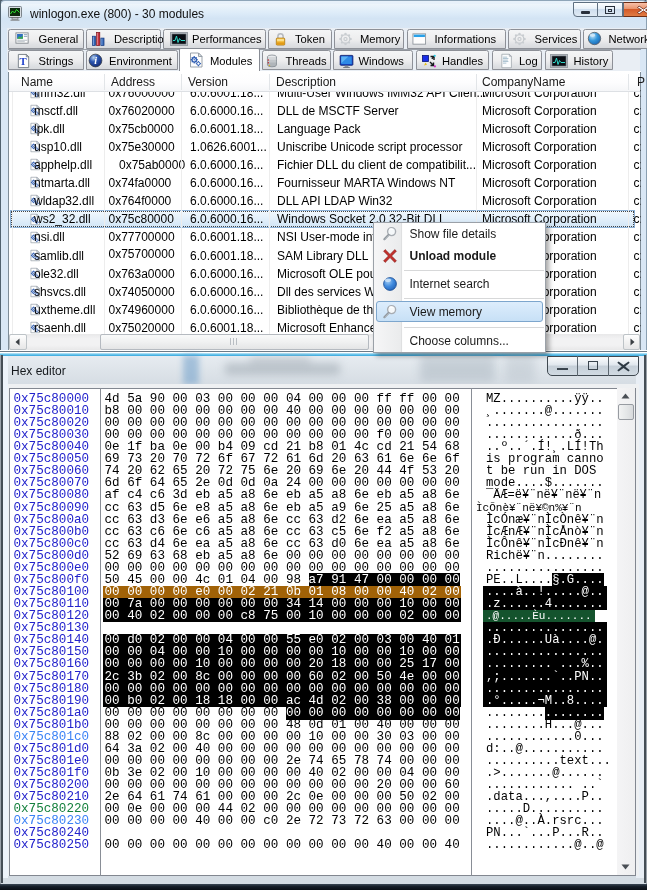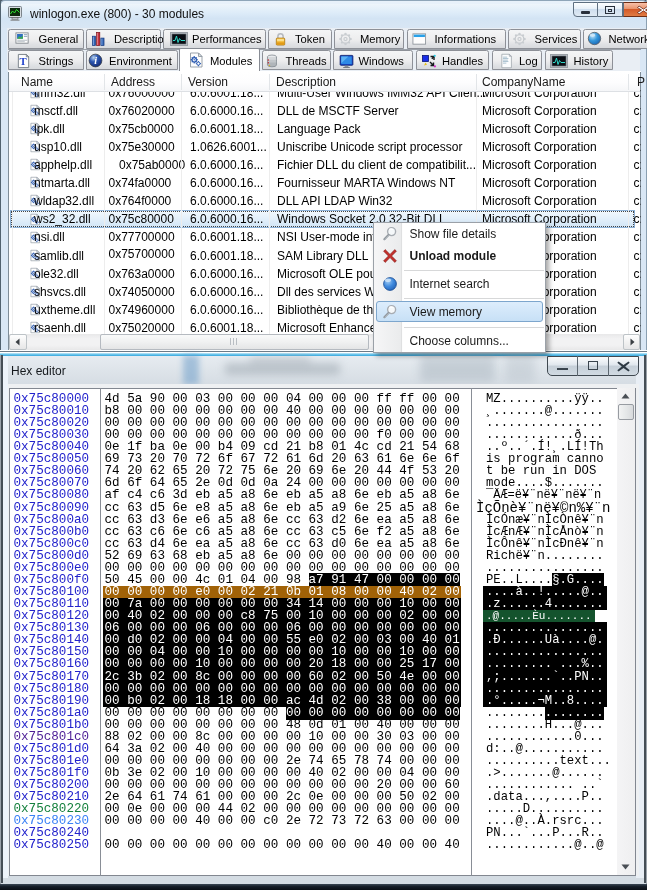--- a/index.html
+++ b/index.html
@@ -792,21 +792,21 @@
       <div class="abs mono" style="left:104.5px;top:112.82px;line-height:12.07px">74 20 62 65 20 72 75 6e 20 69 6e 20 44 4f 53 20</div>
       <div class="abs mono" style="left:486px;top:112.82px;line-height:12.07px;font-size:12.25px">t be run in DOS </div>
       <div class="abs mono" style="left:13.5px;top:124.89px;line-height:12.07px;color:#2222cc">0x75c80070</div>
       <div class="abs mono" style="left:104.5px;top:124.89px;line-height:12.07px">6d 6f 64 65 2e 0d 0d 0a 24 00 00 00 00 00 00 00</div>
       <div class="abs mono" style="left:486px;top:124.89px;line-height:12.07px;font-size:12.25px">mode....$.......</div>
       <div class="abs mono" style="left:13.5px;top:136.96px;line-height:12.07px;color:#2222cc">0x75c80080</div>
       <div class="abs mono" style="left:104.5px;top:136.96px;line-height:12.07px">af c4 c6 3d eb a5 a8 6e eb a5 a8 6e eb a5 a8 6e</div>
       <div class="abs mono" style="left:486px;top:136.96px;line-height:12.07px;font-size:12px">¯ÄÆ=ë¥¨në¥¨në¥¨n</div>
       <div class="abs mono" style="left:13.5px;top:149.03px;line-height:12.07px;color:#2222cc">0x75c80090</div>
       <div class="abs mono" style="left:104.5px;top:149.03px;line-height:12.07px">cc 63 d5 6e e8 a5 a8 6e eb a5 a9 6e 25 a5 a8 6e</div>
-      <div class="abs mono" style="left:476px;top:149.03px;line-height:12.07px;font-size:14px">ÌcÕnè¥¨në¥©n%¥¨n</div>
+      <div class="abs mono" style="left:476px;top:149.03px;line-height:12.07px;font-size:11px">ÌcÕnè¥¨në¥©n%¥¨n</div>
       <div class="abs mono" style="left:13.5px;top:161.10px;line-height:12.07px;color:#2222cc">0x75c800a0</div>
       <div class="abs mono" style="left:104.5px;top:161.10px;line-height:12.07px">cc 63 d3 6e e6 a5 a8 6e cc 63 d2 6e ea a5 a8 6e</div>
       <div class="abs mono" style="left:486px;top:161.10px;line-height:12.07px;font-size:12.25px">ÌcÓnæ¥¨nÌcÒnê¥¨n</div>
       <div class="abs mono" style="left:13.5px;top:173.17px;line-height:12.07px;color:#2222cc">0x75c800b0</div>
       <div class="abs mono" style="left:104.5px;top:173.17px;line-height:12.07px">cc 63 c6 6e c6 a5 a8 6e cc 63 c5 6e f2 a5 a8 6e</div>
       <div class="abs mono" style="left:486px;top:173.17px;line-height:12.07px;font-size:12.25px">ÌcÆnÆ¥¨nÌcÅnò¥¨n</div>
       <div class="abs mono" style="left:13.5px;top:185.24px;line-height:12.07px;color:#2222cc">0x75c800c0</div>
       <div class="abs mono" style="left:104.5px;top:185.24px;line-height:12.07px">cc 63 d4 6e ea a5 a8 6e cc 63 d0 6e ea a5 a8 6e</div>
       <div class="abs mono" style="left:486px;top:185.24px;line-height:12.07px;font-size:12.25px">ÌcÔnê¥¨nÌcÐnê¥¨n</div>
       <div class="abs mono" style="left:13.5px;top:197.31px;line-height:12.07px;color:#2222cc">0x75c800d0</div>
@@ -821,21 +821,20 @@
       <div class="abs mono" style="left:13.5px;top:233.52px;line-height:12.07px;color:#2222cc">0x75c80100</div>
       <div class="abs mono" style="left:104.5px;top:233.52px;line-height:12.07px;background:#a16207;color:#fff;padding:0 1.5px;margin-left:-1.5px">00 00 00 00 e0 00 02 21 0b 01 08 00 00 40 02 00</div>
       <div class="abs mono" style="left:486px;top:233.52px;line-height:12.07px;font-size:12.25px;background:#000;color:#fff;padding:0 3px;margin-left:-3px">....à..!.....@..</div>
       <div class="abs mono" style="left:13.5px;top:245.59px;line-height:12.07px;color:#2222cc">0x75c80110</div>
       <div class="abs mono" style="left:104.5px;top:245.59px;line-height:12.07px;background:#000;color:#fff;padding:0 1.5px;margin-left:-1.5px">00 7a 00 00 00 00 00 00 34 14 00 00 00 10 00 00</div>
       <div class="abs mono" style="left:486px;top:245.59px;line-height:12.07px;font-size:12.25px;background:#000;color:#fff;padding:0 3px;margin-left:-3px">.z......4.......</div>
       <div class="abs mono" style="left:13.5px;top:257.66px;line-height:12.07px;color:#2222cc">0x75c80120</div>
       <div class="abs mono" style="left:104.5px;top:257.66px;line-height:12.07px;background:#000;color:#fff;padding:0 1.5px;margin-left:-1.5px">00 40 02 00 00 00 c8 75 00 10 00 00 00 02 00 00</div>
       <div class="abs mono" style="left:486px;top:257.66px;line-height:12.07px;font-size:11px;background:#14532d;color:#fff;padding:0 3px;margin-left:-3px">.@.....Èu.......</div>
       <div class="abs mono" style="left:13.5px;top:269.73px;line-height:12.07px;color:#2222cc">0x75c80130</div>
-      <div class="abs mono" style="left:104.5px;top:269.73px;line-height:12.07px;background:#000;color:#fff;padding:0 1.5px;margin-left:-1.5px">06 00 00 00 06 00 00 00 06 00 00 00 00 00 00 00</div>
       <div class="abs mono" style="left:486px;top:269.73px;line-height:12.07px;font-size:12.25px;background:#000;color:#fff;padding:0 3px;margin-left:-3px">................</div>
       <div class="abs mono" style="left:13.5px;top:281.80px;line-height:12.07px;color:#2222cc">0x75c80140</div>
       <div class="abs mono" style="left:104.5px;top:281.80px;line-height:12.07px;background:#000;color:#fff;padding:0 1.5px;margin-left:-1.5px">00 d0 02 00 00 04 00 00 55 e0 02 00 03 00 40 01</div>
       <div class="abs mono" style="left:486px;top:281.80px;line-height:12.07px;font-size:12.25px;background:#000;color:#fff;padding:0 3px;margin-left:-3px">.Ð......Uà....@.</div>
       <div class="abs mono" style="left:13.5px;top:293.87px;line-height:12.07px;color:#2222cc">0x75c80150</div>
       <div class="abs mono" style="left:104.5px;top:293.87px;line-height:12.07px;background:#000;color:#fff;padding:0 1.5px;margin-left:-1.5px">00 00 04 00 00 10 00 00 00 00 10 00 00 10 00 00</div>
       <div class="abs mono" style="left:486px;top:293.87px;line-height:12.07px;font-size:12.25px;background:#000;color:#fff;padding:0 3px;margin-left:-3px">................</div>
       <div class="abs mono" style="left:13.5px;top:305.94px;line-height:12.07px;color:#2222cc">0x75c80160</div>
       <div class="abs mono" style="left:104.5px;top:305.94px;line-height:12.07px;background:#000;color:#fff;padding:0 1.5px;margin-left:-1.5px">00 00 00 00 10 00 00 00 00 20 18 00 00 25 17 00</div>
       <div class="abs mono" style="left:486px;top:305.94px;line-height:12.07px;font-size:12.25px;background:#000;color:#fff;padding:0 3px;margin-left:-3px">......... ...%..</div>
@@ -847,21 +846,21 @@
       <div class="abs mono" style="left:486px;top:330.08px;line-height:12.07px;font-size:12.25px;background:#000;color:#fff;padding:0 3px;margin-left:-3px">................</div>
       <div class="abs mono" style="left:13.5px;top:342.15px;line-height:12.07px;color:#2222cc">0x75c80190</div>
       <div class="abs mono" style="left:104.5px;top:342.15px;line-height:12.07px;background:#000;color:#fff;padding:0 1.5px;margin-left:-1.5px">00 b0 02 00 18 18 00 00 ac 4d 02 00 38 00 00 00</div>
       <div class="abs mono" style="left:486px;top:342.15px;line-height:12.07px;font-size:12.25px;background:#000;color:#fff;padding:0 3px;margin-left:-3px">.°.....¬M..8....</div>
       <div class="abs mono" style="left:13.5px;top:354.22px;line-height:12.07px;color:#2222cc">0x75c801a0</div>
       <div class="abs mono" style="left:104.5px;top:354.22px;line-height:12.07px">00 00 00 00 00 00 00 00 <span style="background:#000;color:#fff">00 00 00 00 00 00 00 00</span></div>
       <div class="abs mono" style="left:486px;top:354.22px;line-height:12.07px;font-size:12.25px">........<span style="background:#000;color:#fff">........</span></div>
       <div class="abs mono" style="left:13.5px;top:366.29px;line-height:12.07px;color:#2222cc">0x75c801b0</div>
       <div class="abs mono" style="left:104.5px;top:366.29px;line-height:12.07px">00 00 00 00 00 00 00 00 48 0d 01 00 40 00 00 00</div>
       <div class="abs mono" style="left:486px;top:366.29px;line-height:12.07px;font-size:12.25px">........H...@...</div>
-      <div class="abs mono" style="left:13.5px;top:378.36px;line-height:12.07px;color:#4c1d95">0x75c801c0</div>
+      <div class="abs mono" style="left:13.5px;top:378.36px;line-height:12.07px;color:#3b82f6">0x75c801c0</div>
       <div class="abs mono" style="left:104.5px;top:378.36px;line-height:12.07px">88 02 00 00 8c 00 00 00 00 10 00 00 30 03 00 00</div>
       <div class="abs mono" style="left:486px;top:378.36px;line-height:12.07px;font-size:12.25px">............0...</div>
       <div class="abs mono" style="left:13.5px;top:390.43px;line-height:12.07px;color:#2222cc">0x75c801d0</div>
       <div class="abs mono" style="left:104.5px;top:390.43px;line-height:12.07px">64 3a 02 00 40 00 00 00 00 00 00 00 00 00 00 00</div>
       <div class="abs mono" style="left:486px;top:390.43px;line-height:12.07px;font-size:12.25px">d:..@...........</div>
       <div class="abs mono" style="left:13.5px;top:402.50px;line-height:12.07px;color:#2222cc">0x75c801e0</div>
       <div class="abs mono" style="left:104.5px;top:402.50px;line-height:12.07px">00 00 00 00 00 00 00 00 2e 74 65 78 74 00 00 00</div>
       <div class="abs mono" style="left:486px;top:402.50px;line-height:12.07px;font-size:12.25px">..........text...</div>
       <div class="abs mono" style="left:13.5px;top:414.57px;line-height:12.07px;color:#2222cc">0x75c801f0</div>
       <div class="abs mono" style="left:104.5px;top:414.57px;line-height:12.07px">0b 3e 02 00 10 00 00 00 00 40 02 00 00 04 00 00</div>

